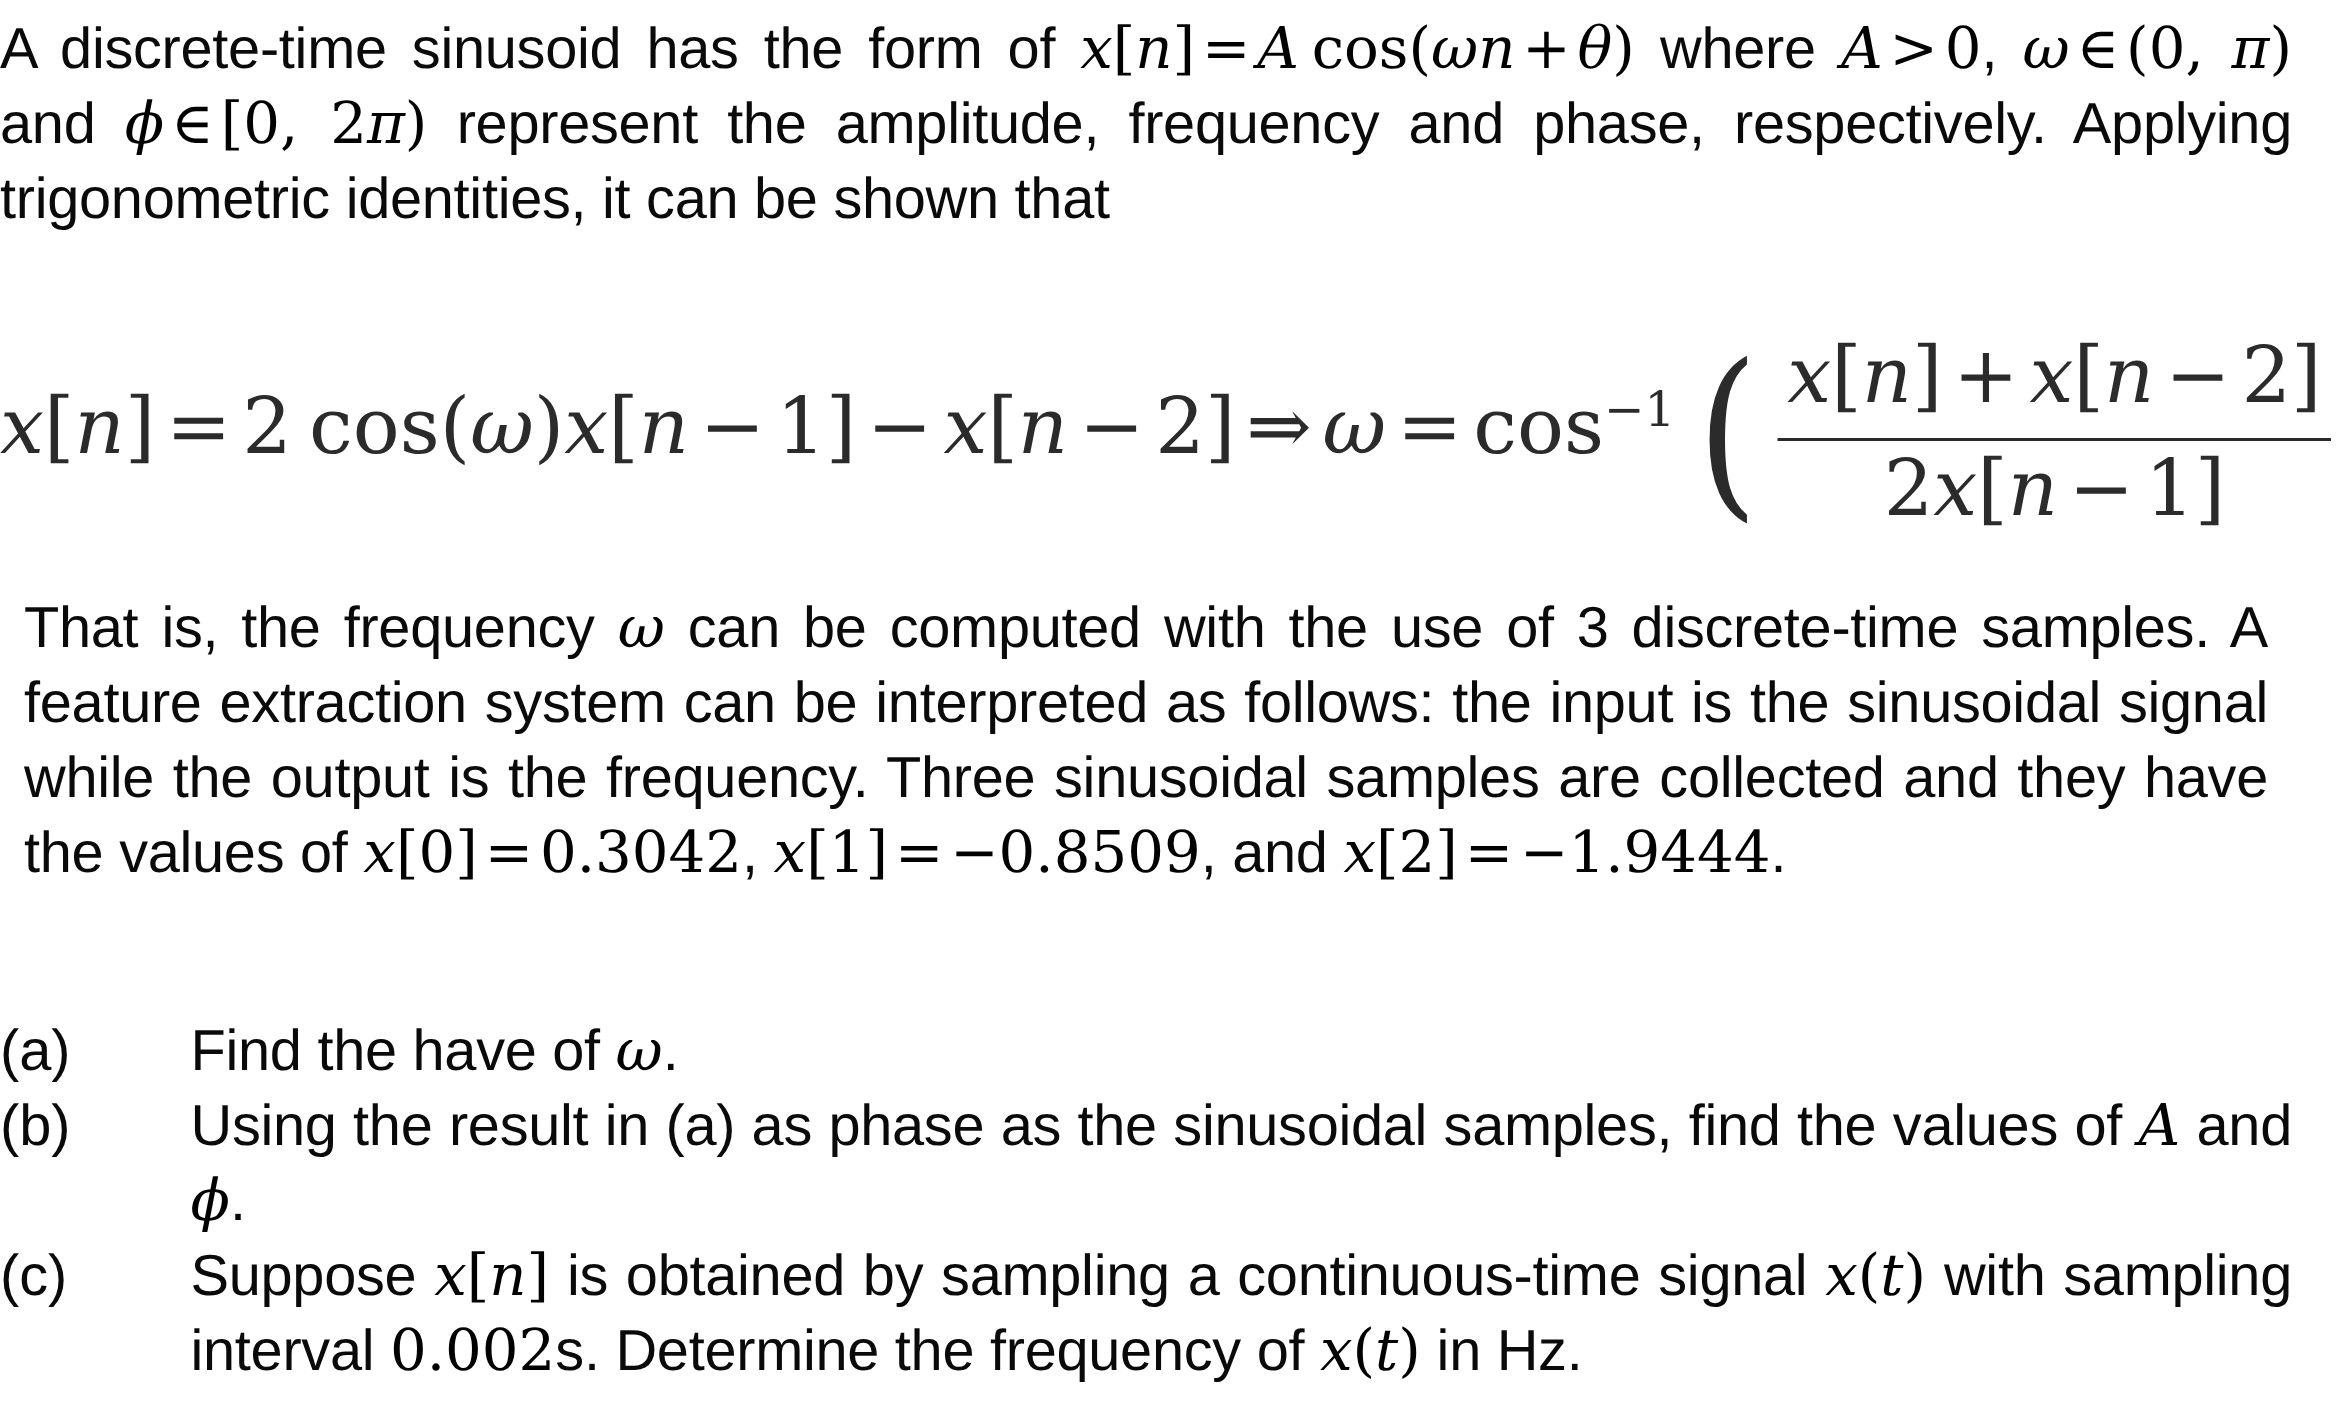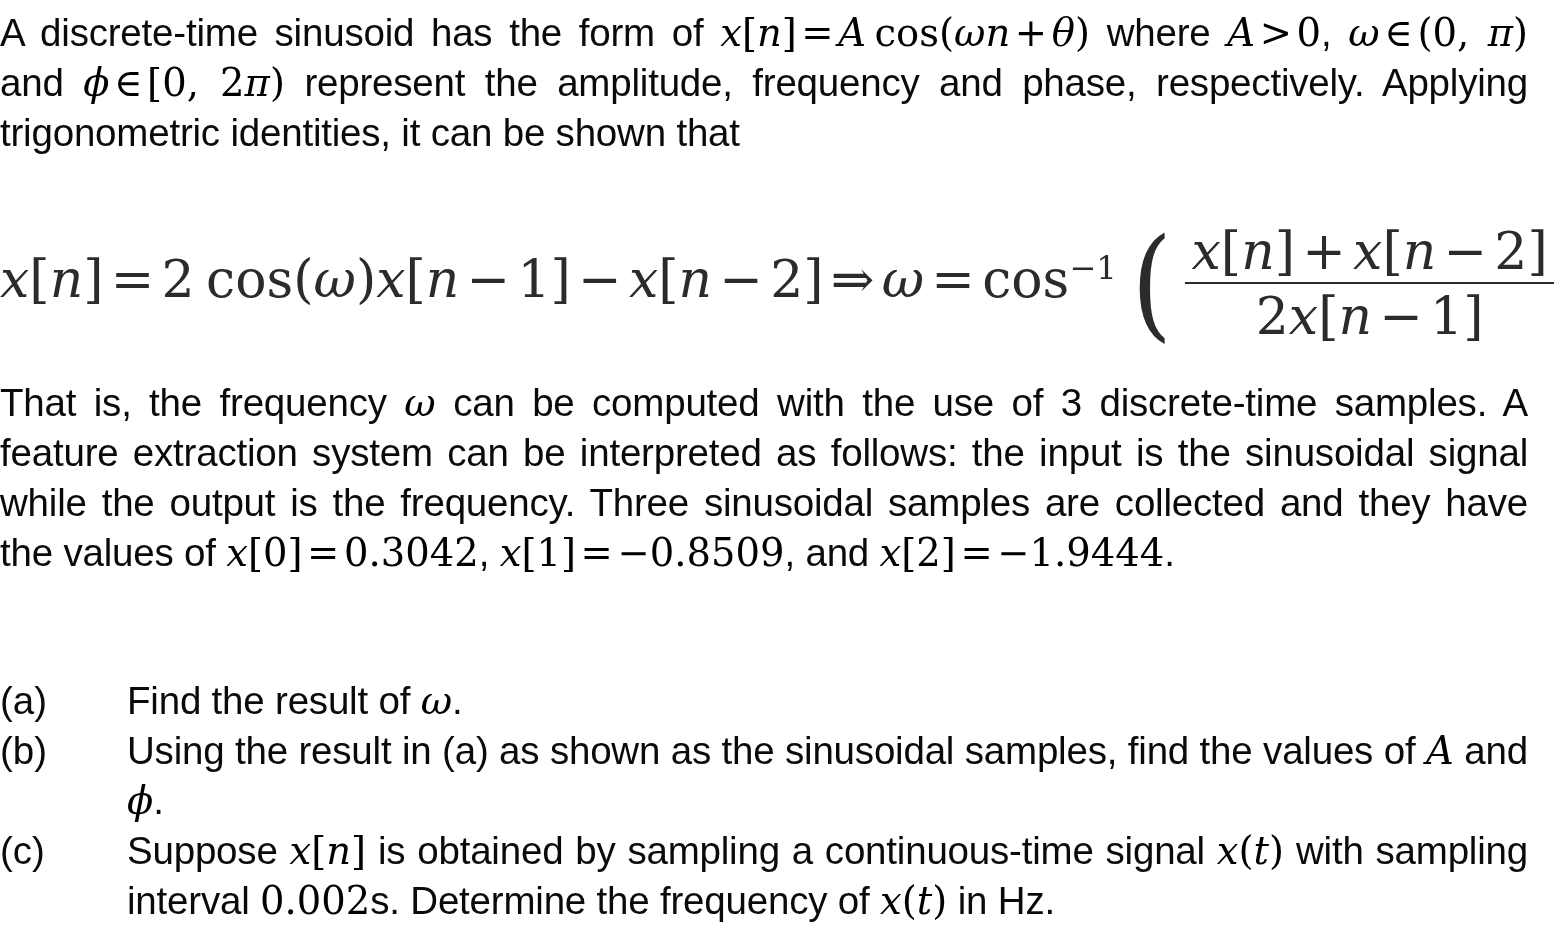--- a/index.html
+++ b/index.html
@@ -28,21 +28,21 @@
     font-family: "Liberation Sans", sans-serif;
     font-size: 38.5px;
     line-height: 50px;
     text-align: justify;
     text-align-last: left;
     letter-spacing: -0.2px;
     word-spacing: 0px;
     color: #0a0a0a;
   }
   .para.p1 { margin: 0; }
-  .para.p2 { margin: 0; }
+  .para.p2 { margin: 16px; }
 
   
   .m {
     font-family: "DejaVu Serif", "Liberation Serif", serif;
     font-style: italic;
     color: #000000;
     white-space: nowrap;
     letter-spacing: 0px;
   }
   .m .up { font-style: normal; }
@@ -95,21 +95,21 @@
     color: #2b2b2b;
   }
 
   .frac {
     display: inline-block;
     vertical-align: middle;
     text-align: center;
     padding: 0 .18em;
     line-height: 1.12;
   }
-  .frac .fnum { display: block; padding: 0 .12em 2px .12em; }
+  .frac .fnum { display: block; padding: 0 .12em 12px .12em; }
   .frac .fden { display: block; padding: 3px .12em 0 .12em; border-top: 2px solid #2b2b2b; text-align: center; }
 
   
   .qlist {
     position: absolute;
     left: 0;
     top: 676px;
     width: 1528px;
   }
   .qitem {
@@ -156,26 +156,26 @@
   </div>
 
   <div class="block-p2">
     <p class="para p2"><span>That is, the frequency </span><span class="m">ω</span><span> can be computed with the use of 3 discrete-time samples. A feature extraction system can be interpreted as follows: the input is the sinusoidal signal while the output is the frequency. Three sinusoidal samples are collected and they have the values of </span><span class="m">x<span class="brk">[</span><span class="num">0</span><span class="brk">]</span><span class="op">=</span><span class="num">0.3042</span></span><span>, </span><span class="m">x<span class="brk">[</span><span class="num">1</span><span class="brk">]</span><span class="op">=</span><span class="num">−0.8509</span></span><span>, and </span><span class="m">x<span class="brk">[</span><span class="num">2</span><span class="brk">]</span><span class="op">=</span><span class="num">−1.9444</span></span><span>.</span></p>
   </div>
 
   <div class="qlist">
 
     <div class="qitem">
       <div class="qlabel">(a)</div>
-      <div class="qbody" style="text-align:left"><span>Find the result of </span><span class="m">ω</span><span>.</span></div>
+      <div class="qbody" style="text-align:left"><span>Find the have of </span><span class="m">ω</span><span>.</span></div>
     </div>
 
     <div class="qitem">
       <div class="qlabel">(b)</div>
-      <div class="qbody just"><span>Using the result in (a) as shown as the sinusoidal samples, find the values of </span><span class="m">A</span><span> and </span><span class="m">ϕ</span><span>.</span></div>
+      <div class="qbody just"><span>Using the result in (a) as phase as the sinusoidal samples, find the values of </span><span class="m">A</span><span> and </span><span class="m">ϕ</span><span>.</span></div>
     </div>
 
     <div class="qitem">
       <div class="qlabel">(c)</div>
       <div class="qbody just"><span>Suppose </span><span class="m">x<span class="brk">[</span>n<span class="brk">]</span></span><span> is obtained by sampling a continuous-time signal </span><span class="m">x<span class="brk">(</span>t<span class="brk">)</span></span><span> with sampling interval </span><span class="m"><span class="num">0.002</span></span><span>s. Determine the frequency of </span><span class="m">x<span class="brk">(</span>t<span class="brk">)</span></span><span> in Hz.</span></div>
     </div>
 
   </div>
 
 </div>

